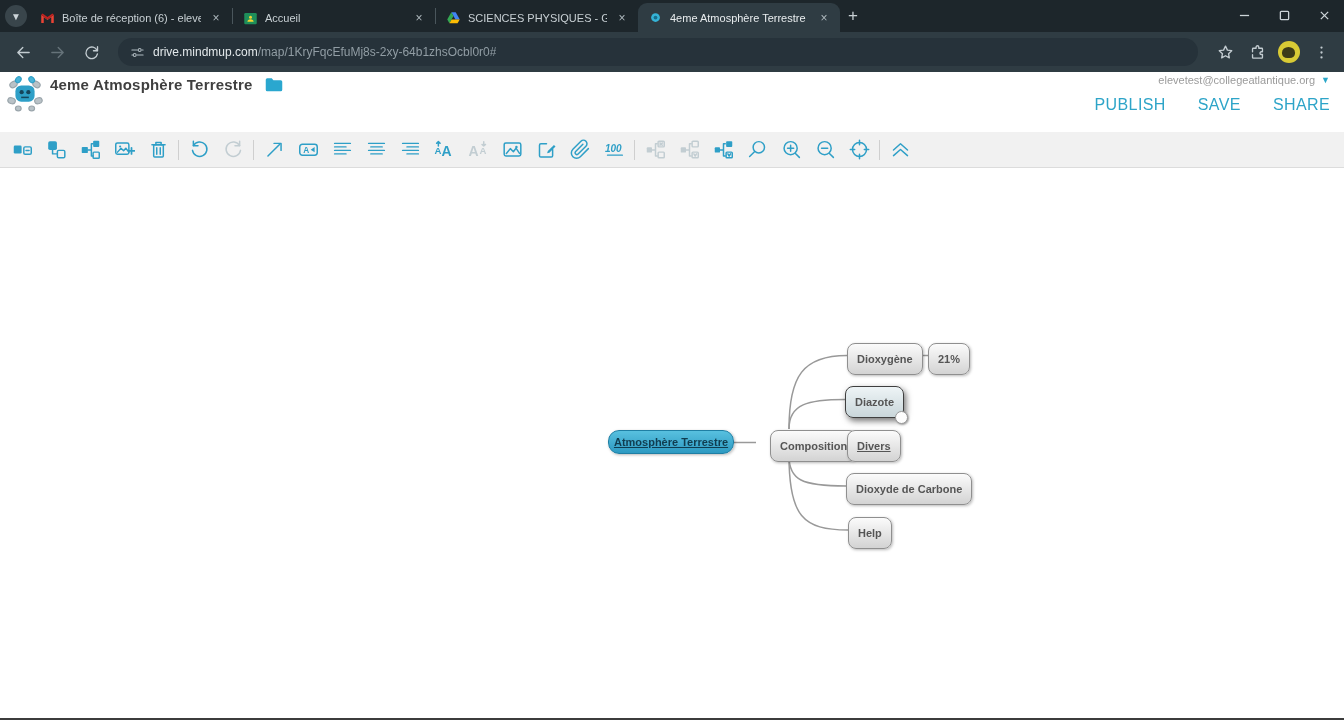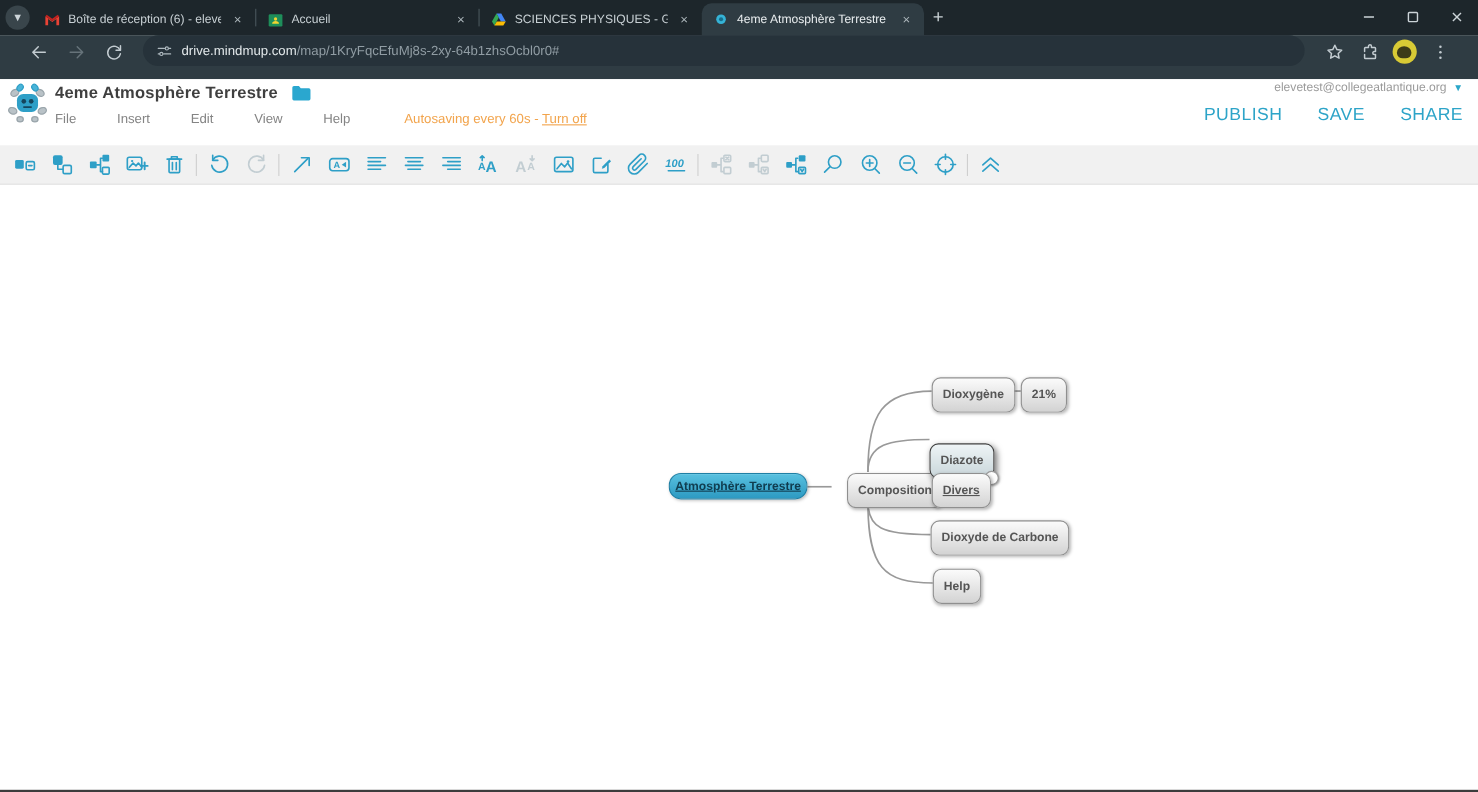--- a/index.html
+++ b/index.html
@@ -18,21 +18,21 @@
                     justify-content:center; font-size:12px; color:#aeb8bd; }
   .tab-sep { width:1px; height:16px; background:#4a565c; align-self:center; }
   .tab.active { background:#2f3c43; border-radius:9px 9px 0 0; color:#e9edef; height:29px; }
   .favicon { width:15px; height:15px; flex:0 0 15px; }
   .newtab-btn { width:26px; height:26px; align-self:center; color:#c8d0d4; font-size:17px;
                 display:flex; align-items:center; justify-content:center; border-radius:50%; }
   .win-controls { position:absolute; right:0; top:0; height:30px; display:flex; }
   .win-btn { width:40px; height:30px; display:flex; align-items:center; justify-content:center; color:#ccd4d8; }
   .win-btn svg { width:11px; height:11px; stroke:currentColor; stroke-width:1.4; fill:none; }
 
-  .navbar { height:40px; background:#2f3c43; display:flex; align-items:flex-start; padding:0 20px; gap:4px; }
+  .navbar { height:40px; background:#2f3c43; display:flex; align-items:center; padding:0 8px; gap:4px; }
   .nav-btn { width:30px; height:30px; display:flex; align-items:center; justify-content:center; color:#c3ccd1; }
   .nav-btn.dim { color:#66737a; }
   .nav-btn svg { width:17px; height:17px; stroke:currentColor; stroke-width:1.9; fill:none;
                  stroke-linecap:round; stroke-linejoin:round; }
   .omnibox { flex:1; height:28px; margin:0 8px; background:#26323a; border-radius:14px;
              display:flex; align-items:center; padding:0 12px; gap:8px; }
   .omnibox svg { width:15px; height:15px; stroke:#aeb9bf; stroke-width:1.7; fill:none; stroke-linecap:round; }
   .url { font-size:12px; white-space:nowrap; overflow:hidden; }
   .url .dom { color:#e2e8ea; }
   .url .path { color:#919da4; }
@@ -72,21 +72,21 @@
   
   .canvas { position:relative; height:551px; background:#fff; }
   .connectors { position:absolute; left:0; top:0; }
   .mnode { position:absolute; display:flex; align-items:center; justify-content:center;
            padding:0 9px; height:32px; border-radius:8px; font-size:11px; font-weight:bold; color:#555;
            background:linear-gradient(#fbfbfb,#d3d3d3); border:1px solid #8f8f8f;
            box-shadow:1px 1px 3px rgba(0,0,0,.28); white-space:nowrap; }
   .mnode.root { background:linear-gradient(#58c0df,#2d9ac2); border-color:#1f7fa4; color:#103d50;
                 text-decoration:underline; height:24px;border-radius:11px; }
   .mnode.selected { background:linear-gradient(#eef4f6,#c9d6da); border:1.5px solid #3f3f3f;
-                    box-shadow:2px 3px 6px rgba(0,0,0,.55);margin-top:17px; }
+                    box-shadow:2px 3px 6px rgba(0,0,0,.55); }
   .node-handle { position:absolute; right:-5px; bottom:-7px; width:13px; height:13px; border-radius:50%;
                  background:#fdfdfd; border:1px solid #9a9a9a; box-shadow:1px 1px 2px rgba(0,0,0,.35); }
   .bottom-edge { position:fixed; left:0; bottom:0; width:1344px; height:2px; background:#3c3c3c; }
 </style>
 </head>
 <body>
 
 <div class="tabbar">
   <div class="tab-search">▼</div>
 
@@ -224,28 +224,20 @@
 
   <div class="doc-title-row">
     <span class="doc-title">4eme Atmosphère Terrestre</span>
     <span class="folder-ic">
       <svg viewBox="0 0 24 20">
           <path d="M1 3.5A2 2 0 0 1 3 1.5h6l2.2 2.8H21a2 2 0 0 1 2 2V17a2 2 0 0 1-2 2H3a2 2 0 0 1-2-2z" fill="#2aa7cf"></path>
         </svg>
     </span>
   </div>
 
-  <div class="menu-row">
-    <span class="menu-item">File</span>
-    <span class="menu-item">Insert</span>
-    <span class="menu-item">Edit</span>
-    <span class="menu-item">View</span>
-    <span class="menu-item">Help</span>
-    <span class="autosave"><span>Autosaving every 60s - </span><a href="#">Turn off</a></span>
-  </div>
 
   <div class="account">
     <span>elevetest@collegeatlantique.org</span>
     <span class="caret">▼</span>
   </div>
 
   <div class="actions">
     <button class="action-btn">PUBLISH</button>
     <button class="action-btn">SAVE</button>
     <button class="action-btn">SHARE</button>

